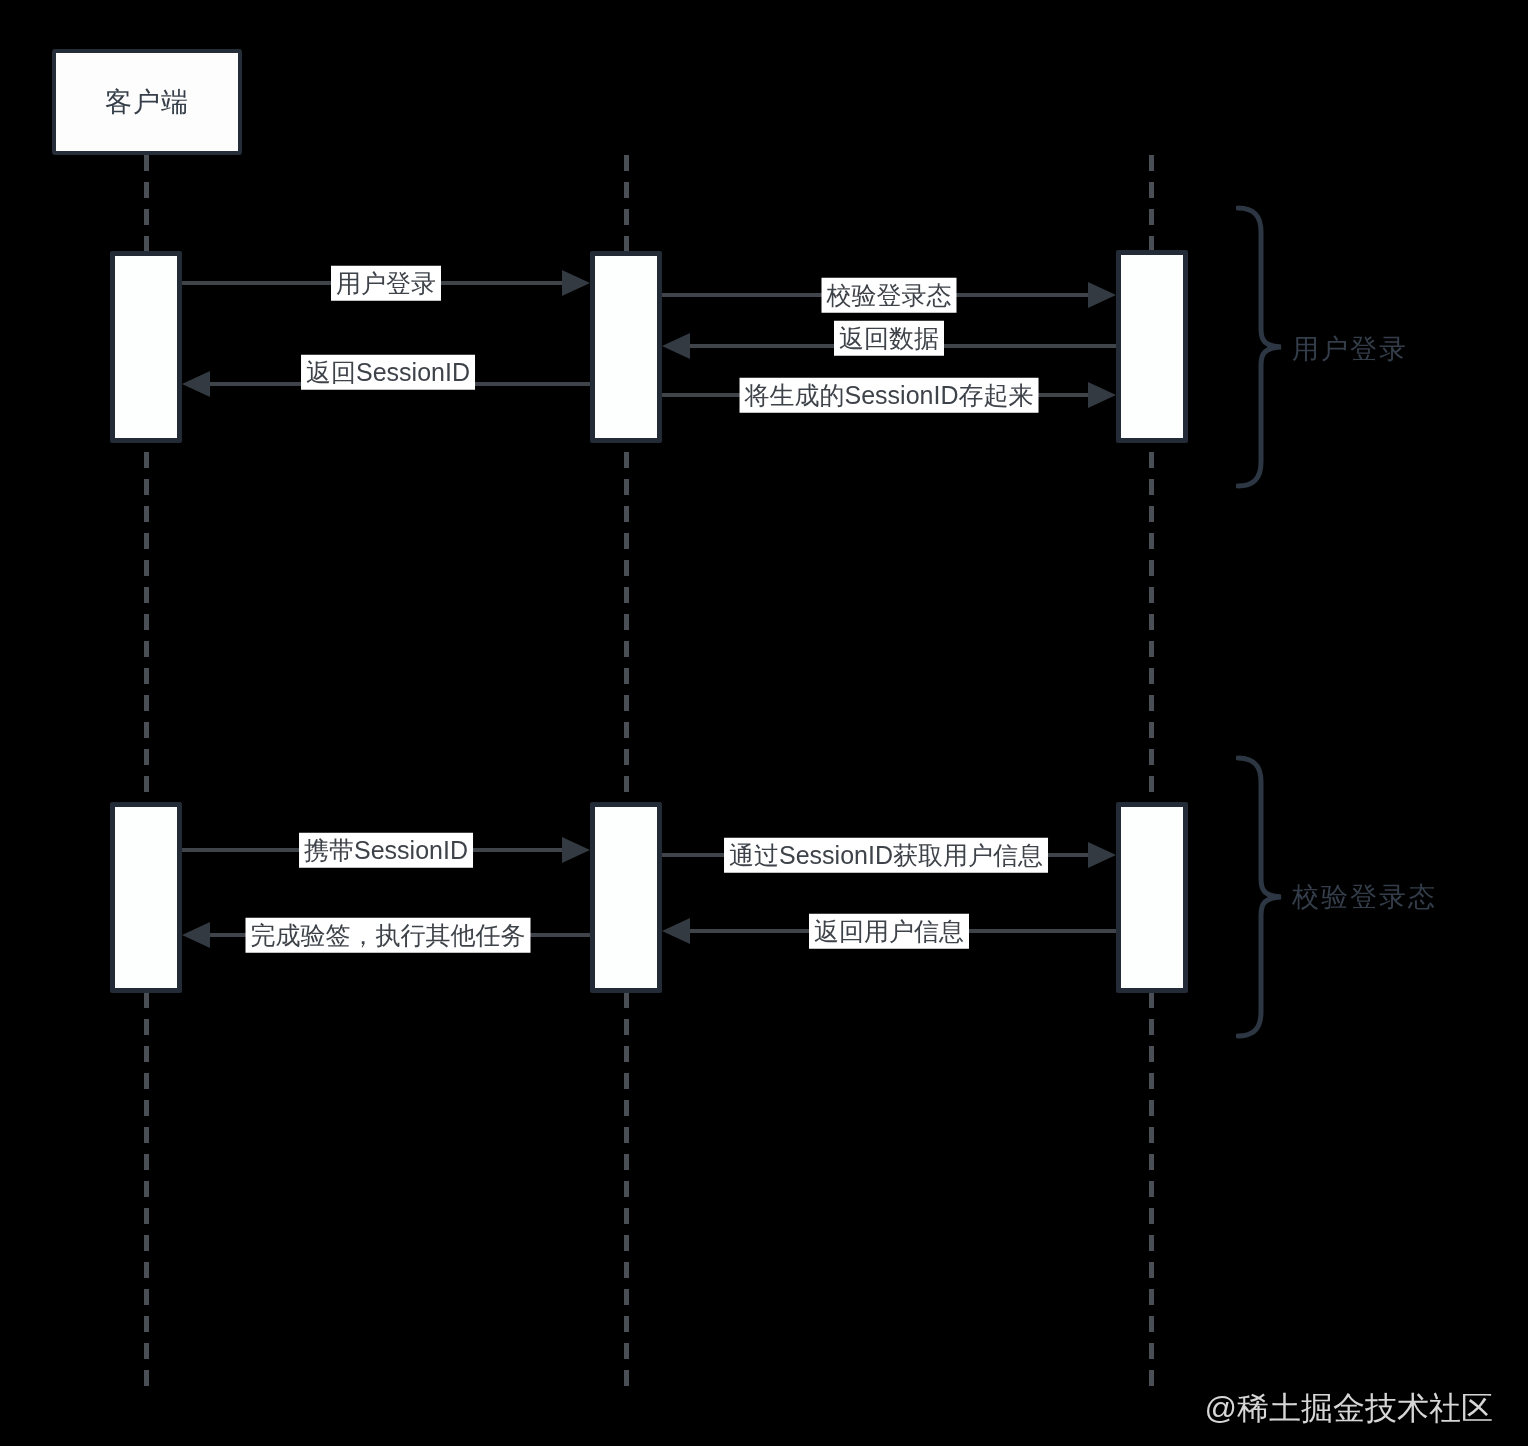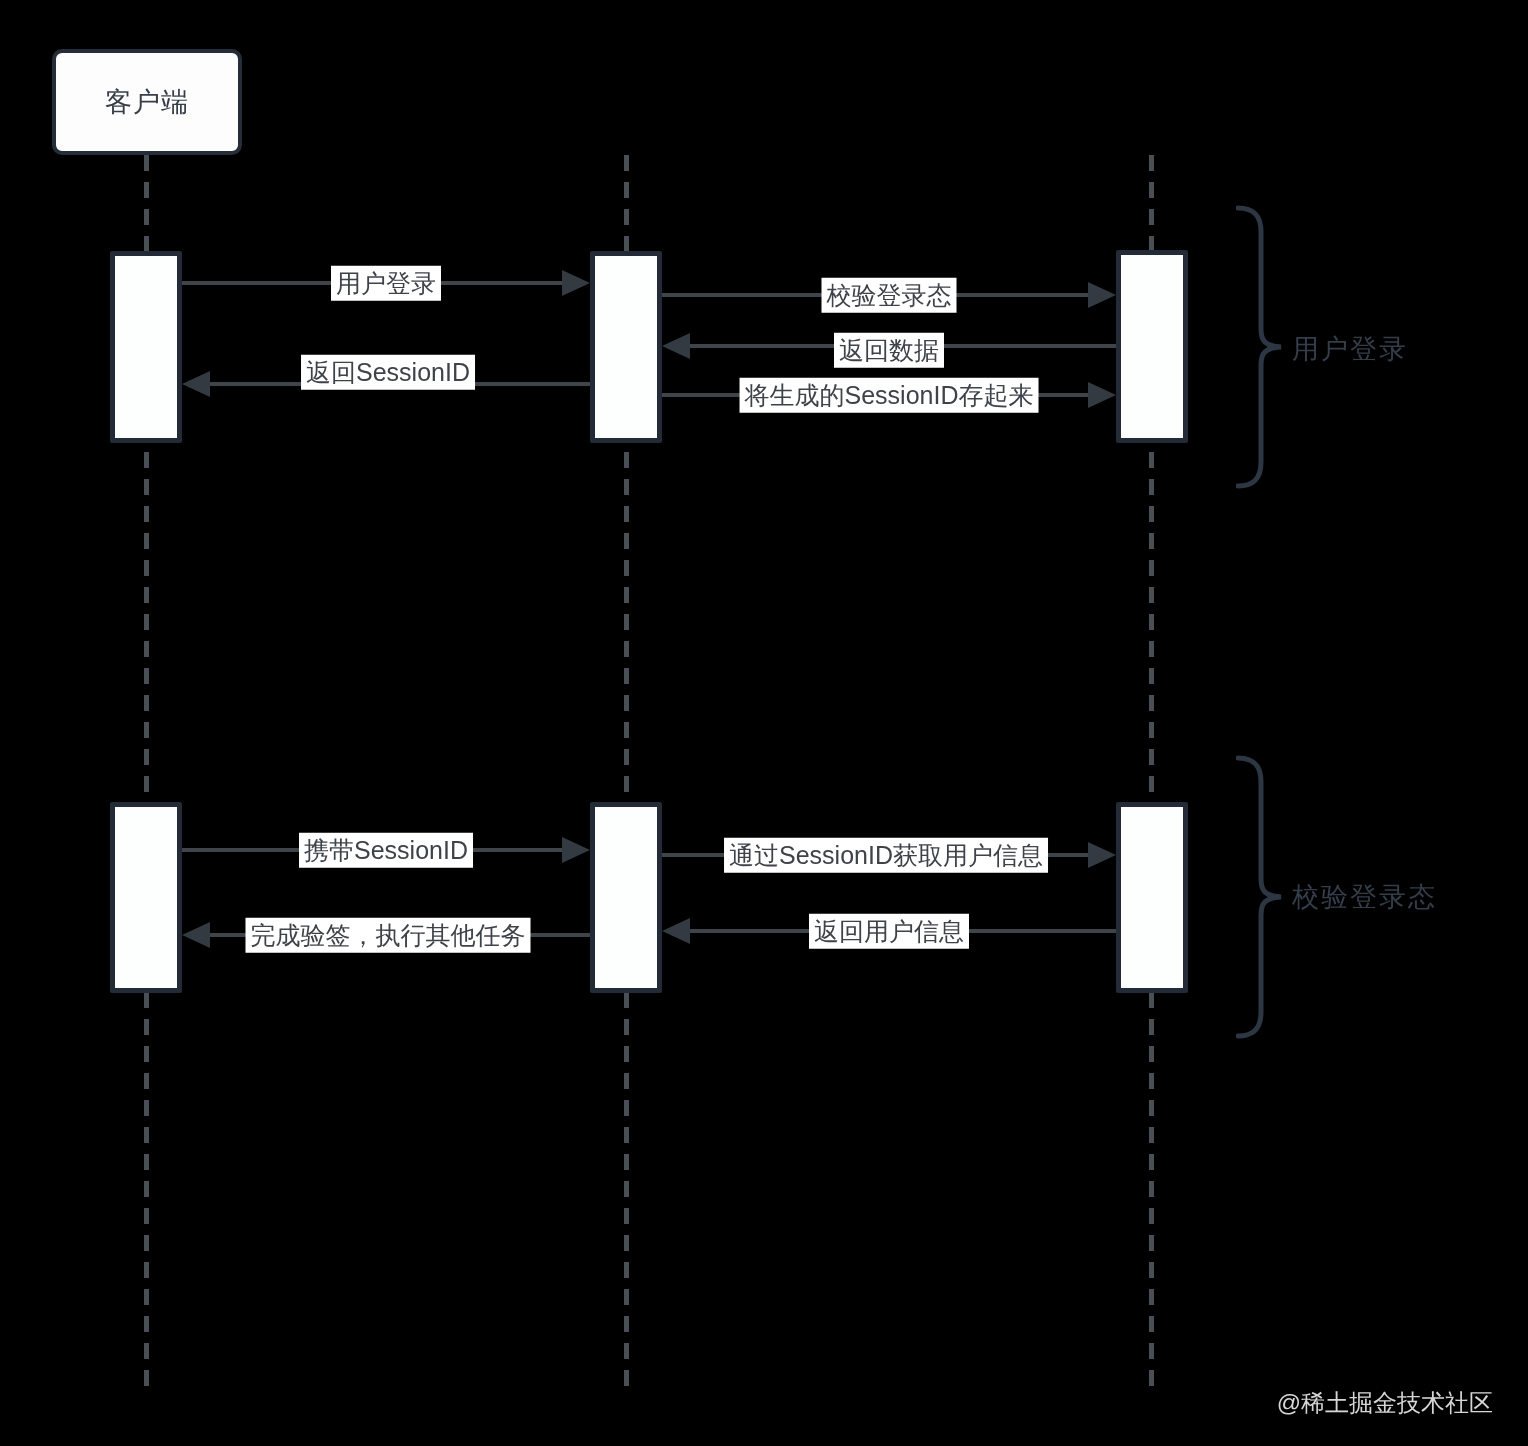--- a/index.html
+++ b/index.html
@@ -1,36 +1,36 @@
 <!DOCTYPE html>
 <html><head>
 <meta charset="utf-8">
 <style>
   html,body{margin:0;padding:0;background:#000;}
   .stage{position:relative;width:1528px;height:1446px;background:#000000;overflow:hidden;
          font-family:"Liberation Sans","DejaVu Sans",sans-serif;}
   .actor{position:absolute;top:49px;width:190px;height:106px;box-sizing:border-box;
-         background:#fdfdfd;border:4px solid #252d38;border-radius:10px;
+         background:#fdfdfd;border:4px solid #252d38;border-radius:3px;
          display:flex;align-items:center;justify-content:center;}
   .actor span{font-size:27px;color:#363f49;letter-spacing:1px;}
   .lifeline{position:absolute;top:155px;height:1241px;width:5px;
             background:repeating-linear-gradient(to bottom,#4a4e55 0 16px,transparent 16px 27px);}
   .bar{position:absolute;width:72px;box-sizing:border-box;background:#fdfefe;
        border:5px solid #232b36;border-radius:2px;}
   .line{position:absolute;height:4px;background:#3f434a;}
   .ah{position:absolute;width:0;height:0;border-top:13px solid transparent;border-bottom:13px solid transparent;}
   .ah-r{border-left:28px solid #343a42;}
   .ah-l{border-right:28px solid #343a42;}
   .msg{position:absolute;transform:translate(-50%,-50%);background:#ffffff;color:#3e434a;
        font-size:25px;line-height:1.3;padding:1px 5px;white-space:nowrap;}
   .brace{position:absolute;width:48px;height:284px;}
   .brace path{fill:none;stroke:#2d3744;stroke-width:5;stroke-linecap:round;}
   .brace-label{position:absolute;transform:translateY(-50%);color:#343e4b;font-size:27px;
                letter-spacing:2px;white-space:nowrap;}
-  .watermark{position:absolute;color:#d6d6d6;font-size:24px;white-space:nowrap;}
+  .watermark{position:absolute;color:#d6d6d6;font-size:32px;white-space:nowrap;}
 </style>
 </head>
 <body>
 
 <div class="stage">
 
   <div class="lifeline" style="left:144px"></div>
   <div class="lifeline" style="left:624px"></div>
   <div class="lifeline" style="left:1149px"></div>
 
@@ -49,21 +49,21 @@
   <div class="line" style="left:182px;top:281px;width:384px"></div>
   <div class="ah ah-r" style="left:562px;top:270px"></div>
   <div class="msg" style="left:386px;top:283px">用户登录</div>
 
   <div class="line" style="left:662px;top:293px;width:430px"></div>
   <div class="ah ah-r" style="left:1088px;top:282px"></div>
   <div class="msg" style="left:889px;top:295px">校验登录态</div>
 
   <div class="line" style="left:686px;top:344px;width:430px"></div>
   <div class="ah ah-l" style="left:662px;top:333px"></div>
-  <div class="msg" style="left:889px;top:350px">返回数据</div>
+  <div class="msg" style="left:889px;top:338px">返回数据</div>
 
   <div class="line" style="left:206px;top:382px;width:384px"></div>
   <div class="ah ah-l" style="left:182px;top:371px"></div>
   <div class="msg" style="left:388px;top:372px">返回SessionID</div>
 
   <div class="line" style="left:662px;top:393px;width:430px"></div>
   <div class="ah ah-r" style="left:1088px;top:382px"></div>
   <div class="msg" style="left:889px;top:395px">将生成的SessionID存起来</div>
 
   <div class="line" style="left:182px;top:848px;width:384px"></div>

